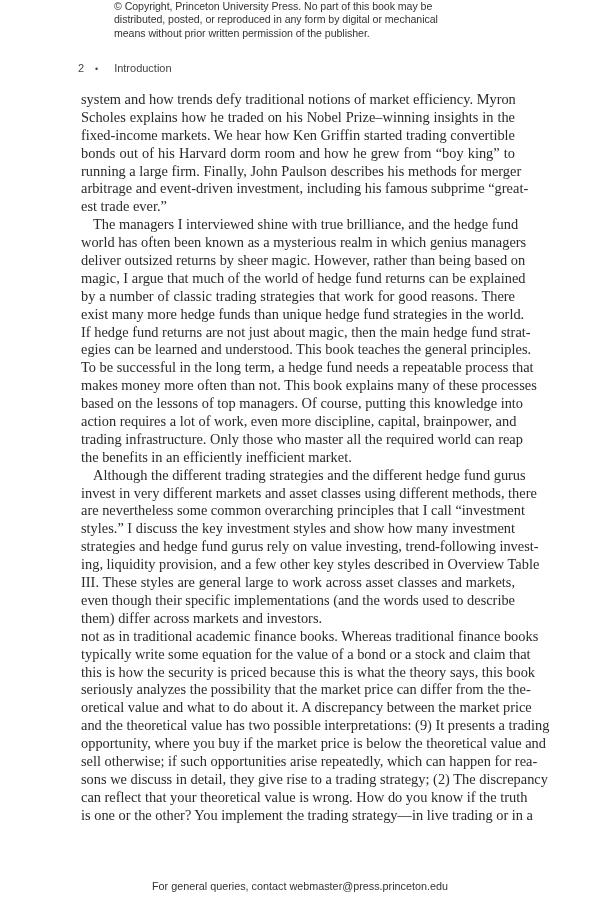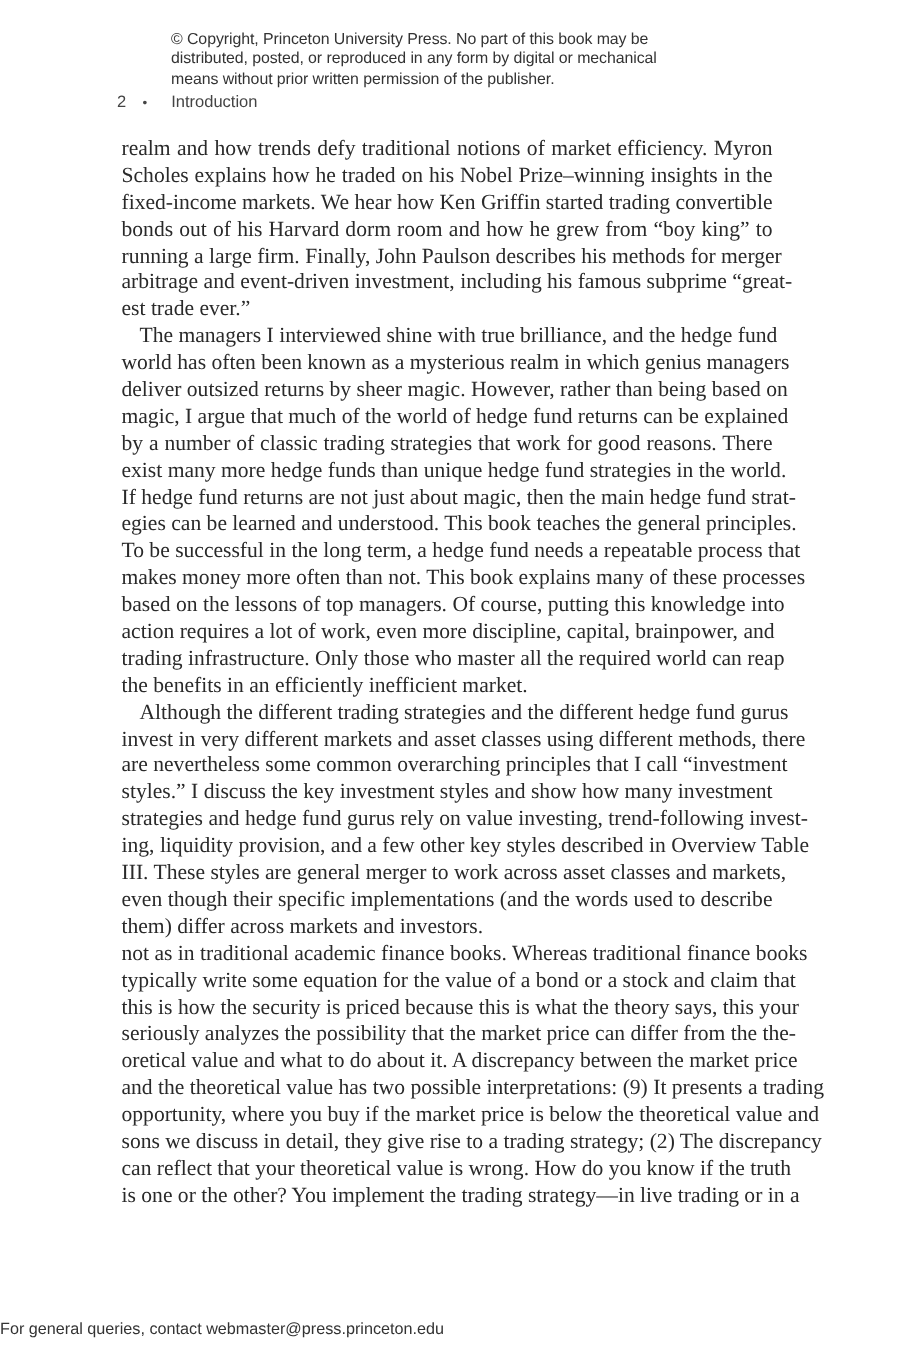--- a/index.html
+++ b/index.html
@@ -9,21 +9,21 @@
     }
     body {
       width: 600px;
       height: 906px;
       position: relative;
       overflow: hidden;
     }
     .copyright {
       position: absolute;
       left: 114px;
-      top: 20px;
+      top: 0;
       width: 300px;
       font-family: "Liberation Sans", sans-serif;
       font-size: 10.6px;
       line-height: 13.4px;
       color: #333333;
       letter-spacing: -0.05px;
     }
     .copyright div { white-space: nowrap; }
     .running-head {
       position: absolute;
@@ -57,20 +57,21 @@
       text-align-last: left;
     }
     .body-text .line.indent {
       padding-left: 12px;
     }
     .footer {
       position: absolute;
       left: 0;
       width: 600px;
       top: 880px;
+      text-align: center;
       font-family: "Liberation Sans", sans-serif;
       font-size: 10.8px;
       color: #333333;
     }
   </style>
 </head>
 <body>
 
 <div class="copyright">
   <div>© Copyright, Princeton University Press. No part of this book may be</div>
@@ -79,21 +80,21 @@
 </div>
 
 <div class="running-head">
   <span class="pnum">2</span>
   <span class="bullet">•</span>
   <span>Introduction</span>
 </div>
 
 <div class="body-text" id="body-text">
     <div>
-      <span class="line">realm and how trends defy traditional notions of market efficiency. Myron</span>
+      <span class="line">system and how trends defy traditional notions of market efficiency. Myron</span>
       <span class="line">Scholes explains how he traded on his Nobel Prize–winning insights in the</span>
       <span class="line">fixed-income markets. We hear how Ken Griffin started trading convertible</span>
       <span class="line">bonds out of his Harvard dorm room and how he grew from “boy king” to</span>
       <span class="line">running a large firm. Finally, John Paulson describes his methods for merger</span>
       <span class="line">arbitrage and event-driven investment, including his famous subprime “great-</span>
       <span class="line last">est trade ever.”</span>
     </div>
     <div>
       <span class="line indent">The managers I interviewed shine with true brilliance, and the hedge fund</span>
       <span class="line">world has often been known as a mysterious realm in which genius managers</span>
@@ -110,31 +111,32 @@
       <span class="line">trading infrastructure. Only those who master all the required world can reap</span>
       <span class="line last">the benefits in an efficiently inefficient market.</span>
     </div>
     <div>
       <span class="line indent">Although the different trading strategies and the different hedge fund gurus</span>
       <span class="line">invest in very different markets and asset classes using different methods, there</span>
       <span class="line">are nevertheless some common overarching principles that I call “investment</span>
       <span class="line">styles.” I discuss the key investment styles and show how many investment</span>
       <span class="line">strategies and hedge fund gurus rely on value investing, trend-following invest-</span>
       <span class="line">ing, liquidity provision, and a few other key styles described in Overview Table</span>
-      <span class="line">III. These styles are general merger to work across asset classes and markets,</span>
+      <span class="line">III. These styles are general large to work across asset classes and markets,</span>
       <span class="line">even though their specific implementations (and the words used to describe</span>
       <span class="line last">them) differ across markets and investors.</span>
     </div>
     <div>
       <span class="line">not as in traditional academic finance books. Whereas traditional finance books</span>
       <span class="line">typically write some equation for the value of a bond or a stock and claim that</span>
-      <span class="line">this is how the security is priced because this is what the theory says, this your</span>
+      <span class="line">this is how the security is priced because this is what the theory says, this book</span>
       <span class="line">seriously analyzes the possibility that the market price can differ from the the-</span>
       <span class="line">oretical value and what to do about it. A discrepancy between the market price</span>
       <span class="line">and the theoretical value has two possible interpretations: (9) It presents a trading</span>
       <span class="line">opportunity, where you buy if the market price is below the theoretical value and</span>
+      <span class="line">sell otherwise; if such opportunities arise repeatedly, which can happen for rea-</span>
       <span class="line">sons we discuss in detail, they give rise to a trading strategy; (2) The discrepancy</span>
       <span class="line">can reflect that your theoretical value is wrong. How do you know if the truth</span>
       <span class="line">is one or the other? You implement the trading strategy—in live trading or in a</span>
     </div>
   </div>
 
 <div class="footer">For general queries, contact webmaster@press.princeton.edu</div>
 
 </body></html>

